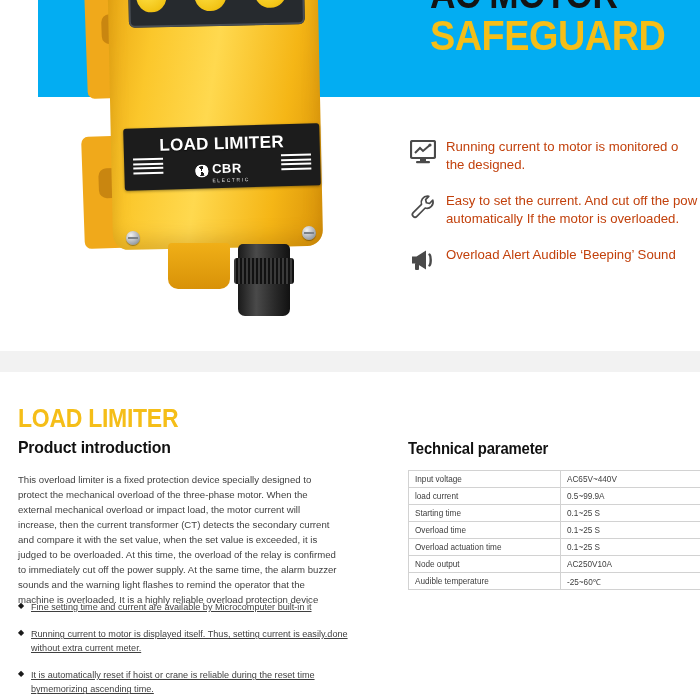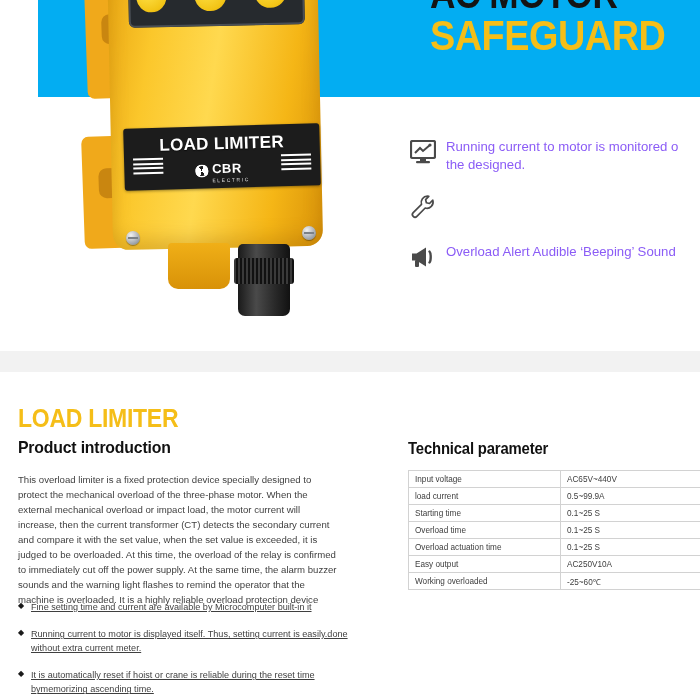--- a/index.html
+++ b/index.html
@@ -110,21 +110,21 @@
     border-radius: 5px 5px 7px 7px;
   }
   .gland-black::before { content:""; position:absolute; left:-4px; top:14px; width:60px; height:26px;
     background: repeating-linear-gradient(90deg, #3a3a3a 0 2px, #111 2px 4px); border-radius: 3px; }
 
   
   .features { position: absolute; left: 390px; top: 138px; width: 320px; }
   .feature { display: flex; align-items: flex-start; margin-bottom: 19px; }
   .feature-icon { width: 36px; flex: 0 0 36px; padding-top: 2px; color: #4a4a4a; }
   .feature-text {
-    font-size: 13.2px; color: #8b5cf6; line-height: 1.33;
+    font-size: 13.2px; color: #c2410c; line-height: 1.33;
     font-family: "Liberation Sans", sans-serif;
     white-space: nowrap;
   }
   .feature-text .l2 { display: block; }
 
   
   .divider-band { position: absolute; left: 0; top: 351px; width: 700px; height: 21px; background: #f2f2f2; }
 
   
   .lower { position: absolute; left: 0; top: 372px; width: 700px; height: 328px; background: #fff; }
@@ -247,20 +247,24 @@
           <span class="l2">the designed.</span>
         </div>
       </div>
 
       <div class="feature">
         <div class="feature-icon">
           <svg width="26" height="26" viewBox="0 0 26 26" fill="none">
             <path d="M17.5 2.2a6.2 6.2 0 0 0-6 8.1L3.2 18.6a2.6 2.6 0 0 0 3.7 3.7l8.3-8.3a6.2 6.2 0 0 0 7.6-7.8l-3.3 3.3-3.1-.8-.8-3.1 3.2-3.2a6.3 6.3 0 0 0-1.3-.2Z" stroke="#4a4a4a" stroke-width="1.7" fill="none" stroke-linejoin="round"></path>
           </svg>
         </div>
+        <div class="feature-text">
+          <span>Easy to set the current.  And cut off the pow</span>
+          <span class="l2">automatically If the motor is overloaded.</span>
+        </div>
       </div>
 
       <div class="feature">
         <div class="feature-icon">
           <svg width="28" height="24" viewBox="0 0 28 24" fill="none">
             <path d="M2 8.5h4.5L16 2.5v19l-9.5-6H2z" fill="#4a4a4a"></path>
             <rect x="5" y="15" width="4" height="7" rx="1" fill="#4a4a4a"></rect>
             <path d="M19.5 6.5c1.6 1.6 1.6 9.4 0 11" stroke="#4a4a4a" stroke-width="2.4" stroke-linecap="round"></path>
           </svg>
         </div>
@@ -314,24 +318,24 @@
         </tr>
         <tr>
           <td class="k">Overload time</td>
           <td class="v">0.1~25 S</td>
         </tr>
         <tr>
           <td class="k">Overload actuation time</td>
           <td class="v">0.1~25 S</td>
         </tr>
         <tr>
-          <td class="k">Easy output</td>
+          <td class="k">Node output</td>
           <td class="v">AC250V10A</td>
         </tr>
         <tr>
-          <td class="k">Working overloaded</td>
+          <td class="k">Audible temperature</td>
           <td class="v">-25~60℃</td>
         </tr>
       </tbody>
     </table>
   </div>
 
 </div>
 
 </body></html>

